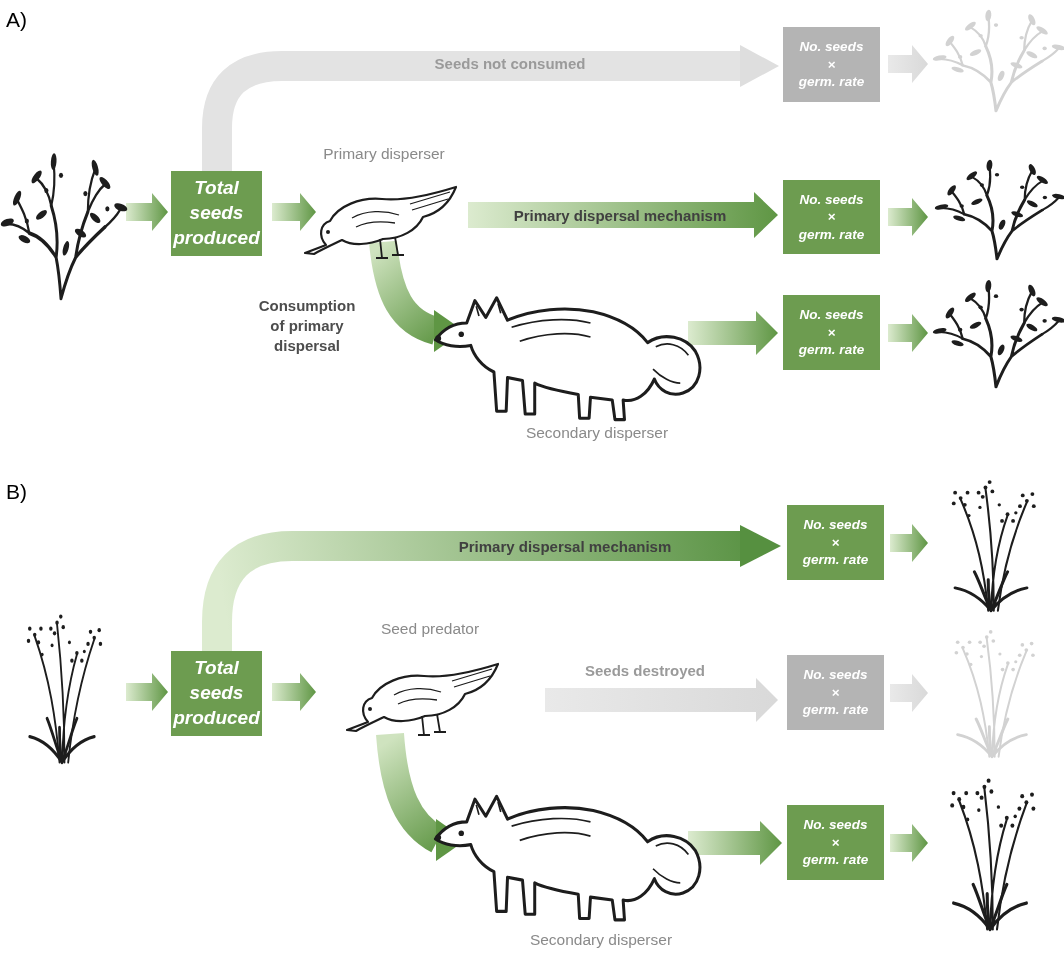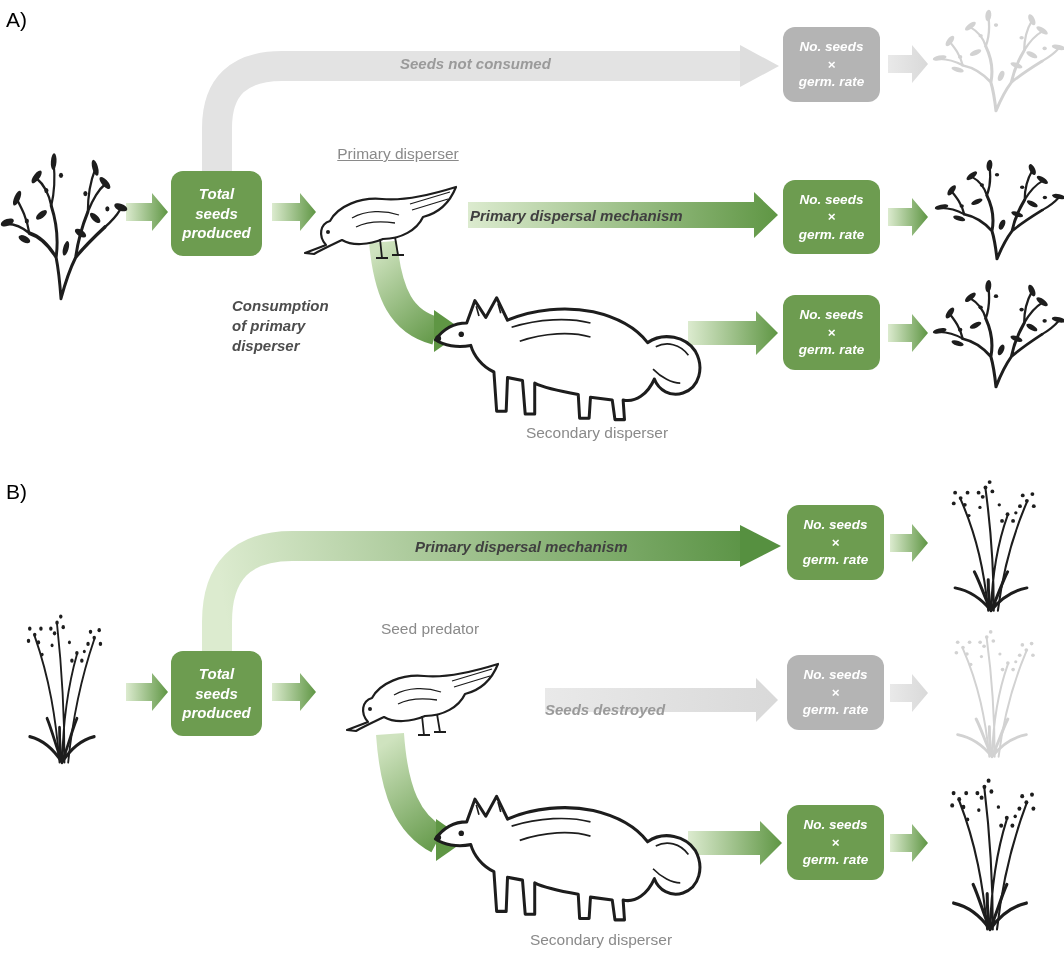--- a/index.html
+++ b/index.html
@@ -1,29 +1,29 @@
 <!DOCTYPE html>
 <html><head>
 <meta charset="utf-8">
 <style>
   * { margin:0; padding:0; box-sizing:border-box; }
   html,body { background:#ffffff; font-family:"Liberation Sans", sans-serif; }
   #stage { position:relative; width:1064px; height:964px; background:#ffffff; overflow:hidden; }
   #art { position:absolute; left:0; top:0; z-index:0; }
   .abs { position:absolute; z-index:1; }
-  .box { border-radius:12px; color:#ffffff; font-weight:700; font-style:italic;
+  .box { border-radius:0; color:#ffffff; font-weight:700; font-style:italic;
          display:flex; align-items:center; justify-content:center;
          text-align:center; white-space:pre-line; line-height:1.3; }
   .box.green { background:#6d9c50; }
   .box.gray  { background:#b4b4b4; }
-  .box.total  { font-size:15px; }
+  .box.total  { font-size:19px; }
   .box.result { font-size:13.5px; }
   .panel-letter { font-size:21px; color:#000000; }
   .species { color:#8a8a8a; font-size:15.5px; text-align:center; }
-  .flow-label { font-weight:700; font-style:italic; font-size:15px; text-align:left; }
+  .flow-label { font-weight:700; font-size:15px; text-align:center; }
   .flow-label.graylbl  { color:#9a9a9a; }
   .flow-label.greenlbl { color:#404040; }
   .flow-label.darklbl  { color:#4d4d4d; white-space:pre-line; line-height:1.32; }
   .ink { color:#1d1d1d; }
   .ink-faded { color:#d2d2d2; }
 </style>
 </head>
 <body>
 
 <div id="stage">
@@ -171,31 +171,31 @@
   <div class="abs box green total" style="left:171px; top:171px; width:91px; height:85px;">Total
 seeds
 produced</div>
 
   <div class="abs flow-label graylbl" style="left:400px; top:55px; width:220px;">Seeds not consumed</div>
 
   <div class="abs box gray result" style="left:783px; top:27px; width:97px; height:75px;">No. seeds
 ×
 germ. rate</div>
 
-  <div class="abs species" style="left:298px; top:145px; width:200px;text-decoration:underline;">Primary disperser</div>
+  <div class="abs species" style="left:284px; top:145px; width:200px;">Primary disperser</div>
 
   <div class="abs flow-label greenlbl" style="left:470px; top:207px; width:300px;">Primary dispersal mechanism</div>
 
   <div class="abs box green result" style="left:783px; top:180px; width:97px; height:74px;">No. seeds
 ×
 germ. rate</div>
 
   <div class="abs flow-label darklbl" style="left:232px; top:296px; width:150px;">Consumption
 of primary
-disperser</div>
+dispersal</div>
 
   <div class="abs box green result" style="left:783px; top:295px; width:97px; height:75px;">No. seeds
 ×
 germ. rate</div>
 
   <div class="abs species" style="left:492px; top:424px; width:210px;">Secondary disperser</div>
 
   <div class="abs panel-letter" style="left:6px; top:480px;">B)</div>
 
   <div class="abs box green total" style="left:171px; top:651px; width:91px; height:85px;">Total
@@ -203,21 +203,21 @@
 produced</div>
 
   <div class="abs flow-label greenlbl" style="left:415px; top:538px; width:300px;">Primary dispersal mechanism</div>
 
   <div class="abs box green result" style="left:787px; top:505px; width:97px; height:75px;">No. seeds
 ×
 germ. rate</div>
 
   <div class="abs species" style="left:330px; top:620px; width:200px;">Seed predator</div>
 
-  <div class="abs flow-label graylbl" style="left:545px; top:701px; width:200px;">Seeds destroyed</div>
+  <div class="abs flow-label graylbl" style="left:545px; top:662px; width:200px;">Seeds destroyed</div>
 
   <div class="abs box gray result" style="left:787px; top:655px; width:97px; height:75px;">No. seeds
 ×
 germ. rate</div>
 
 
   <div class="abs box green result" style="left:787px; top:805px; width:97px; height:75px;">No. seeds
 ×
 germ. rate</div>
 

